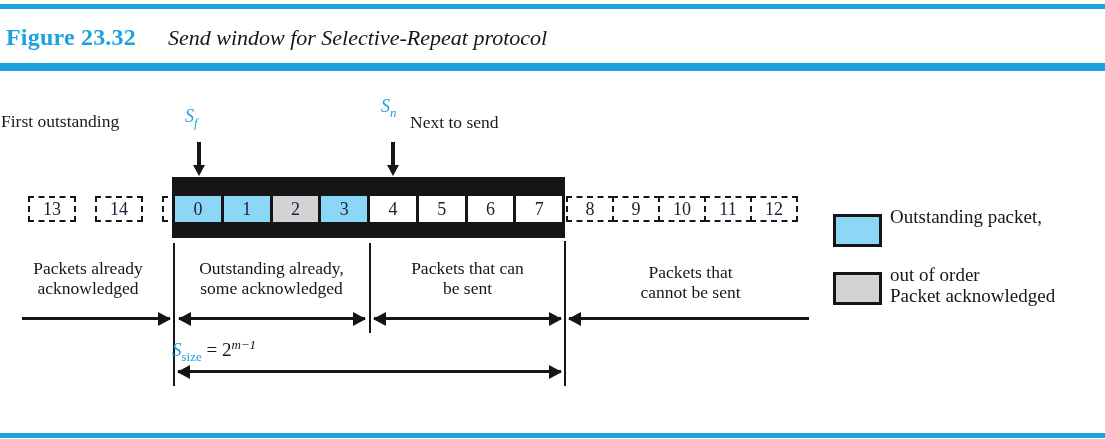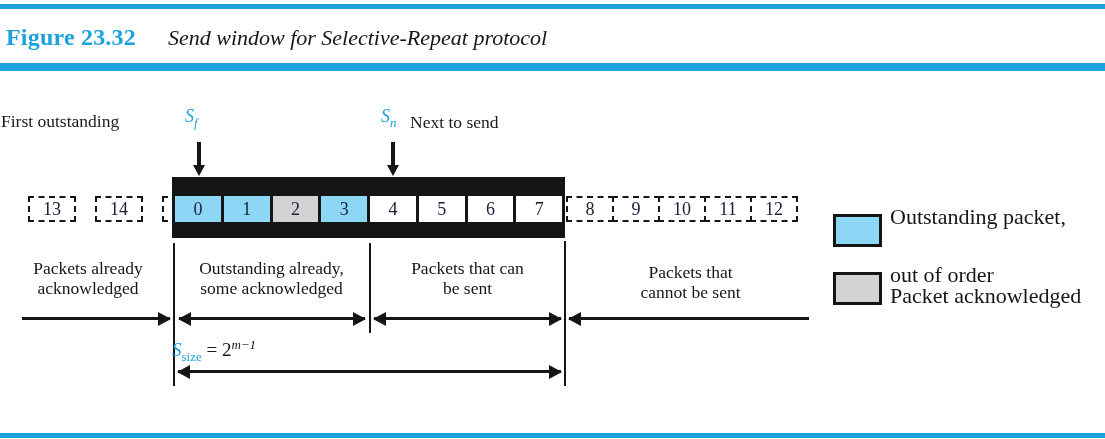--- a/index.html
+++ b/index.html
@@ -62,42 +62,42 @@
   }
   
   .formula{position:absolute; font-size:19px; color:#161616;}
   .formula .ital{font-style:italic;}
   .formula sub{font-size:13px;}
   .formula sup{font-size:13px; font-style:italic;}
   
   .swatch{
     position:absolute; width:49px; height:33px; box-sizing:border-box; border:3px solid #151515;
   }
-  .legtext{position:absolute; font-size:22px; line-height:20.5px; color:#161616;}
+  .legtext{position:absolute; font-size:19px; line-height:20.5px; color:#161616;}
 </style>
 </head>
 <body>
 
 <div class="stage">
 
   <div class="bar" style="top:4px; height:5px;"></div>
 
   <div class="abs" style="left:6px; top:24px;">
     <span class="figlabel">Figure 23.32</span>
     <span class="caption" style="margin-left:28px;">Send window for Selective-Repeat protocol</span>
   </div>
 
   <div class="bar" style="top:63px; height:8px;"></div>
 
   <div class="abs small" style="left:1px; top:111px;text-align:center;">First outstanding</div>
 
   <div class="abs ptr-label" style="left:185px; top:106px;"><span>S</span><sub>f</sub></div>
   <div class="varrow" style="left:197px; top:142px; height:24px;"></div>
 
-  <div class="abs ptr-label" style="left:381px; top:106px;"><span>S</span><sub>n</sub></div>
+  <div class="abs ptr-label" style="left:381px; top:96px;"><span>S</span><sub>n</sub></div>
   <div class="abs small" style="left:410px; top:112px;">Next to send</div>
   <div class="varrow" style="left:391px; top:142px; height:24px;"></div>
 
   <div class="dgroup" style="left:28px;gap:21px;">
     <div class="dcell">13</div>
     <div class="dcell">14</div>
     <div class="dcell">15</div>
   </div>
 
   <div class="windowbox">

